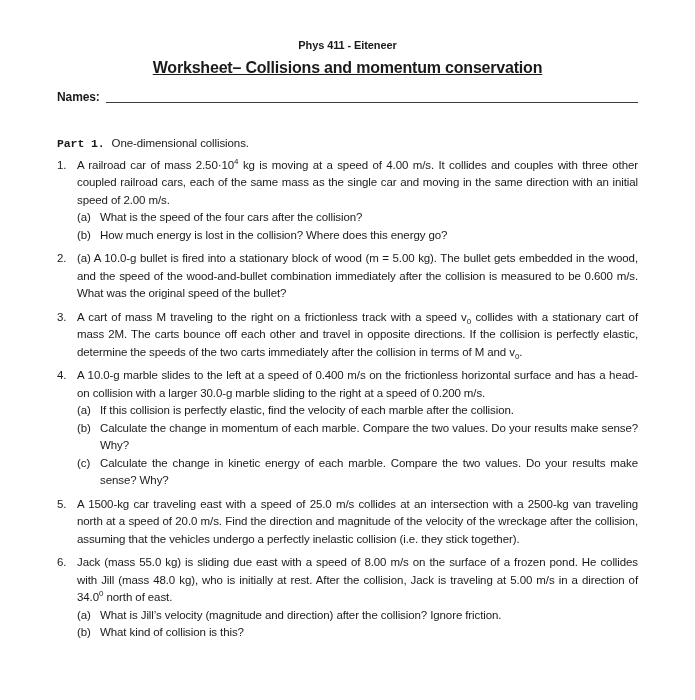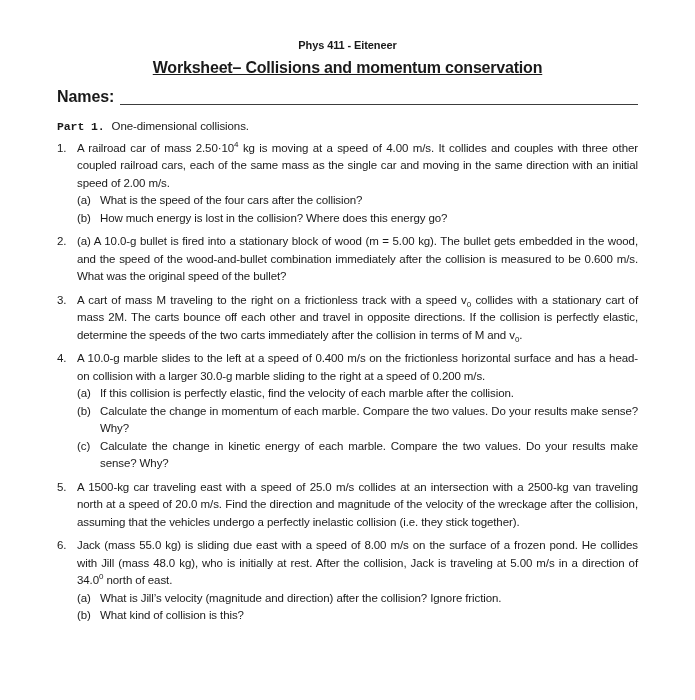--- a/index.html
+++ b/index.html
@@ -34,25 +34,25 @@
     text-align: center;
     font-weight: bold;
     font-size: 16px;
     line-height: 20px;
     letter-spacing: -0.2px;
     margin-bottom: 11px;
     text-decoration: underline;
   }
   .names-row {
     display: flex;
-    align-items: flex-end;
+    align-items: flex-start;
     font-weight: bold;
-    font-size: 16px;
+    font-size: 12px;
     line-height: 16px;
-    margin-bottom: 13px;
+    margin-bottom: 30px;
   }
   .names-blank {
     flex: 1;
     margin-left: 6px;
     border-bottom: 1.5px solid #3c3c3c;
     height: 13px;
   }
   .part-heading {
     line-height: 17.5px;
     margin-bottom: 4px;

